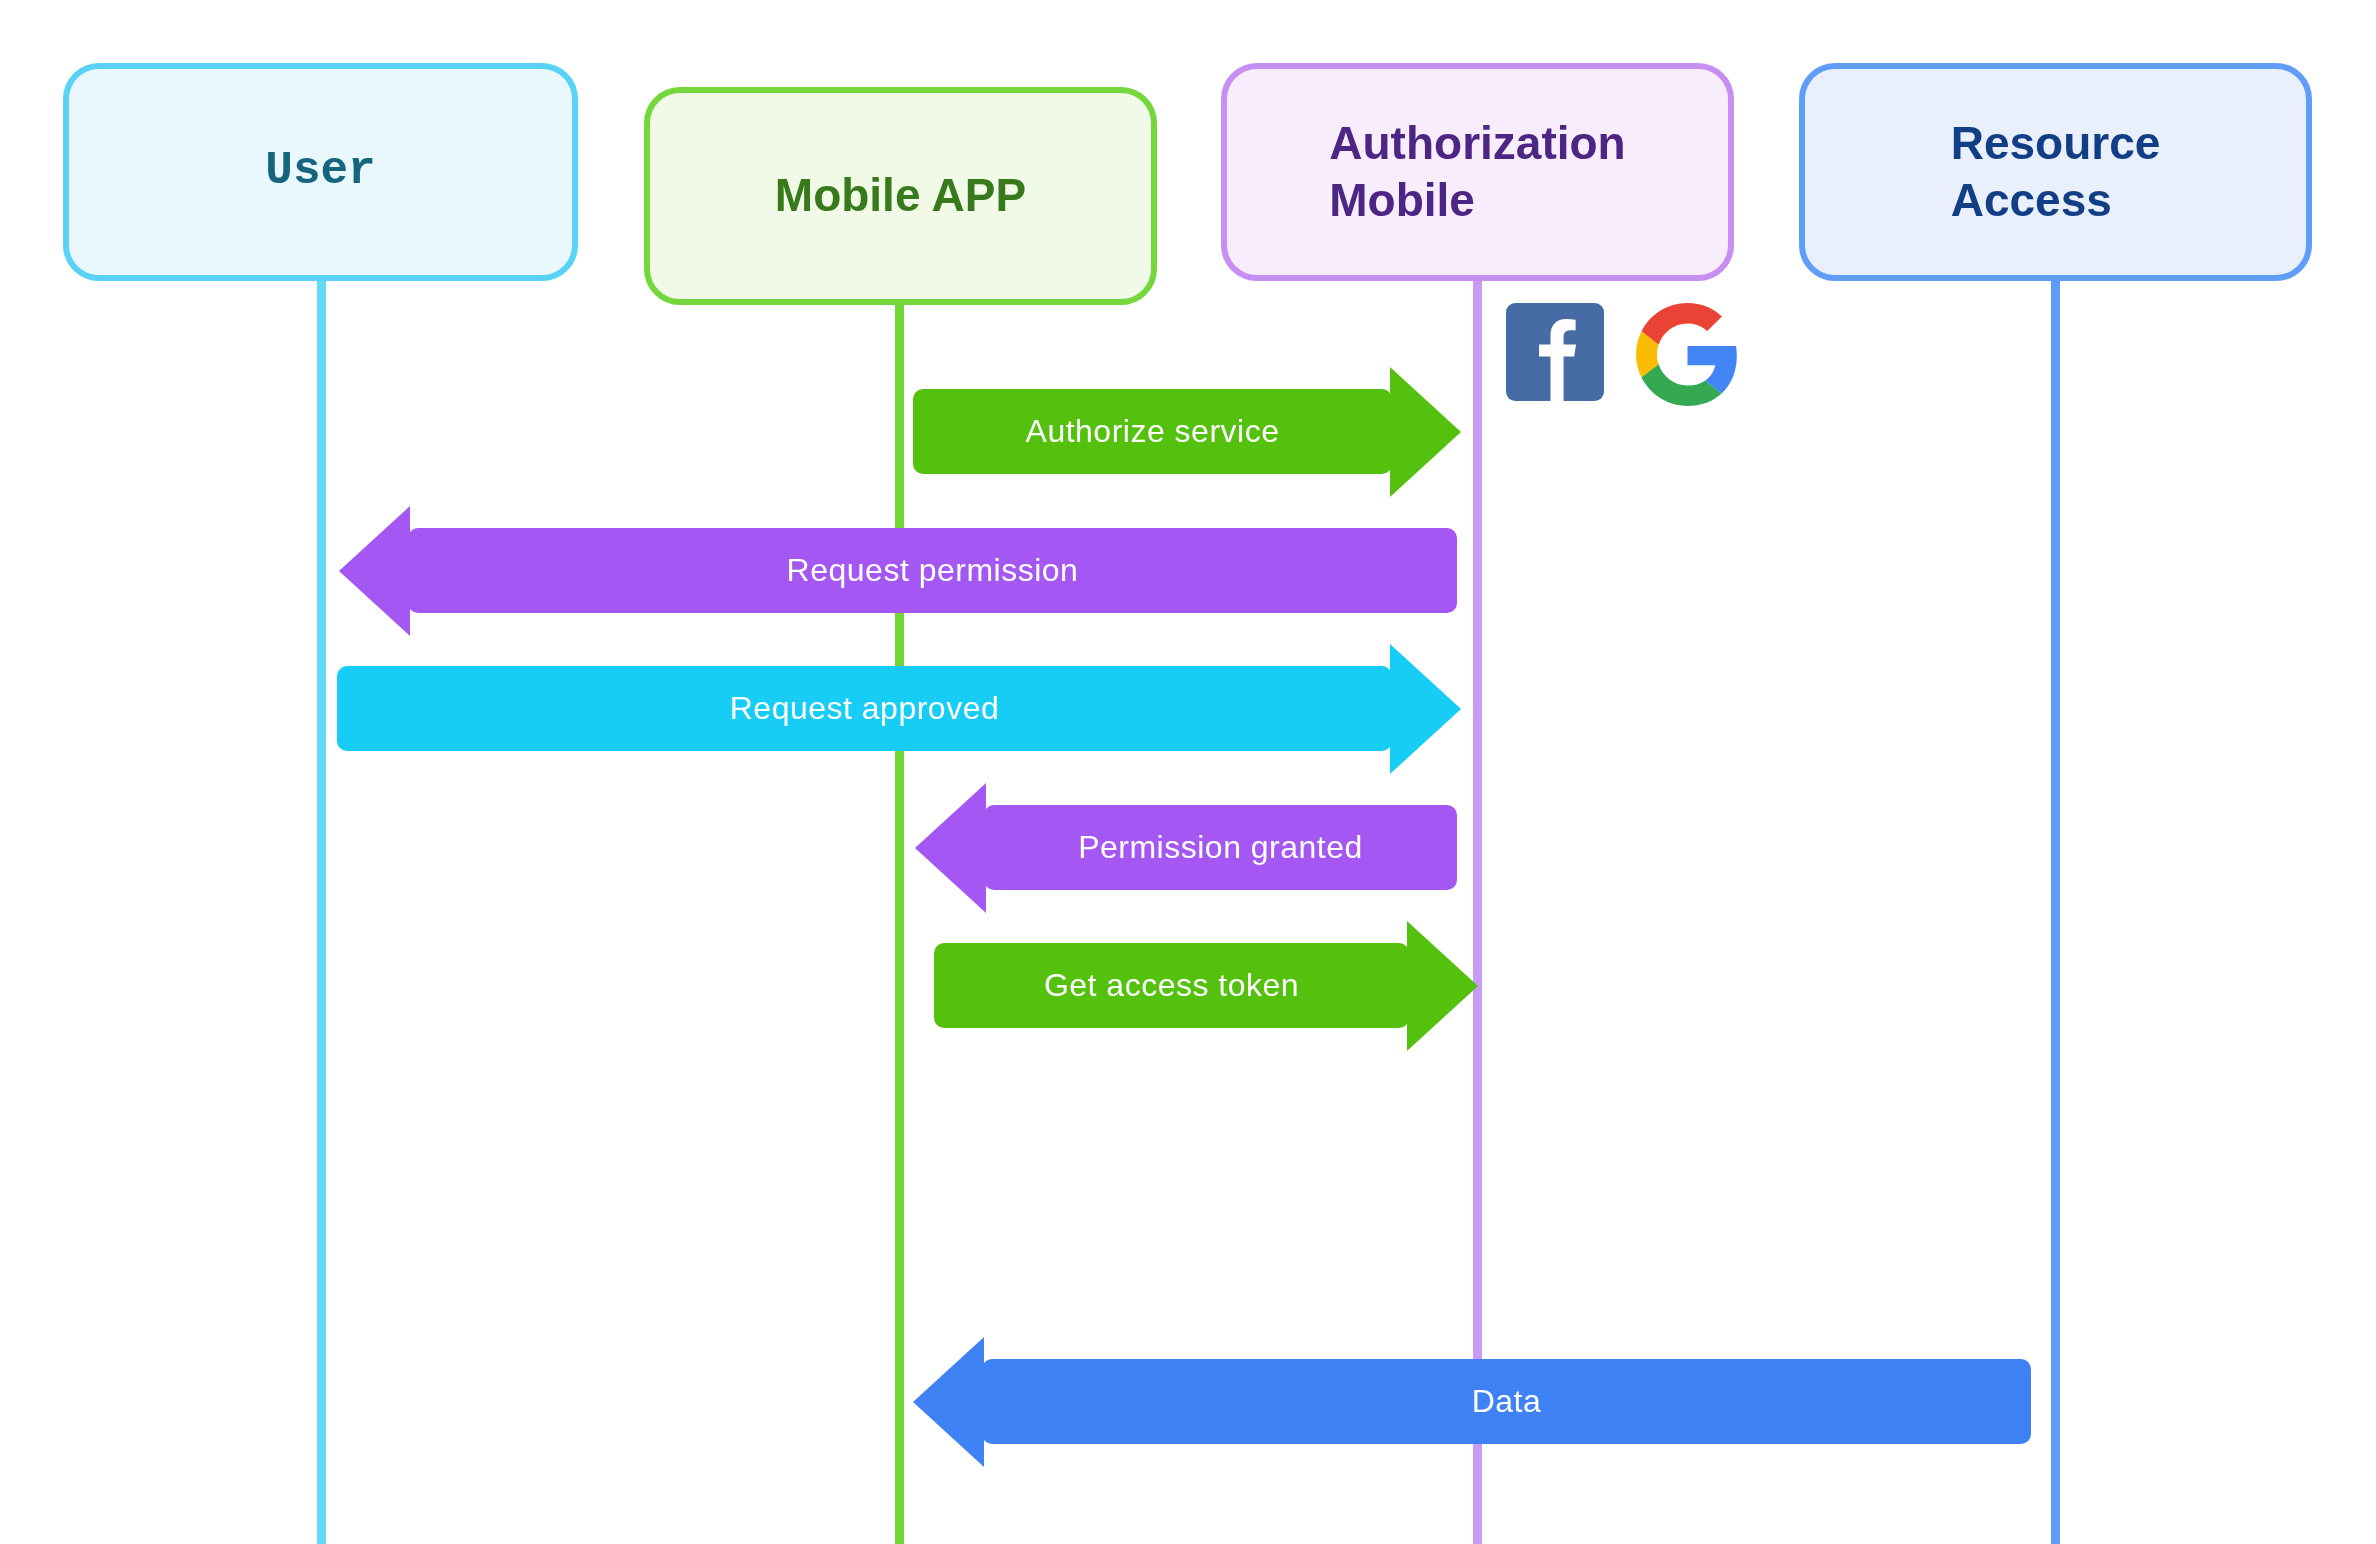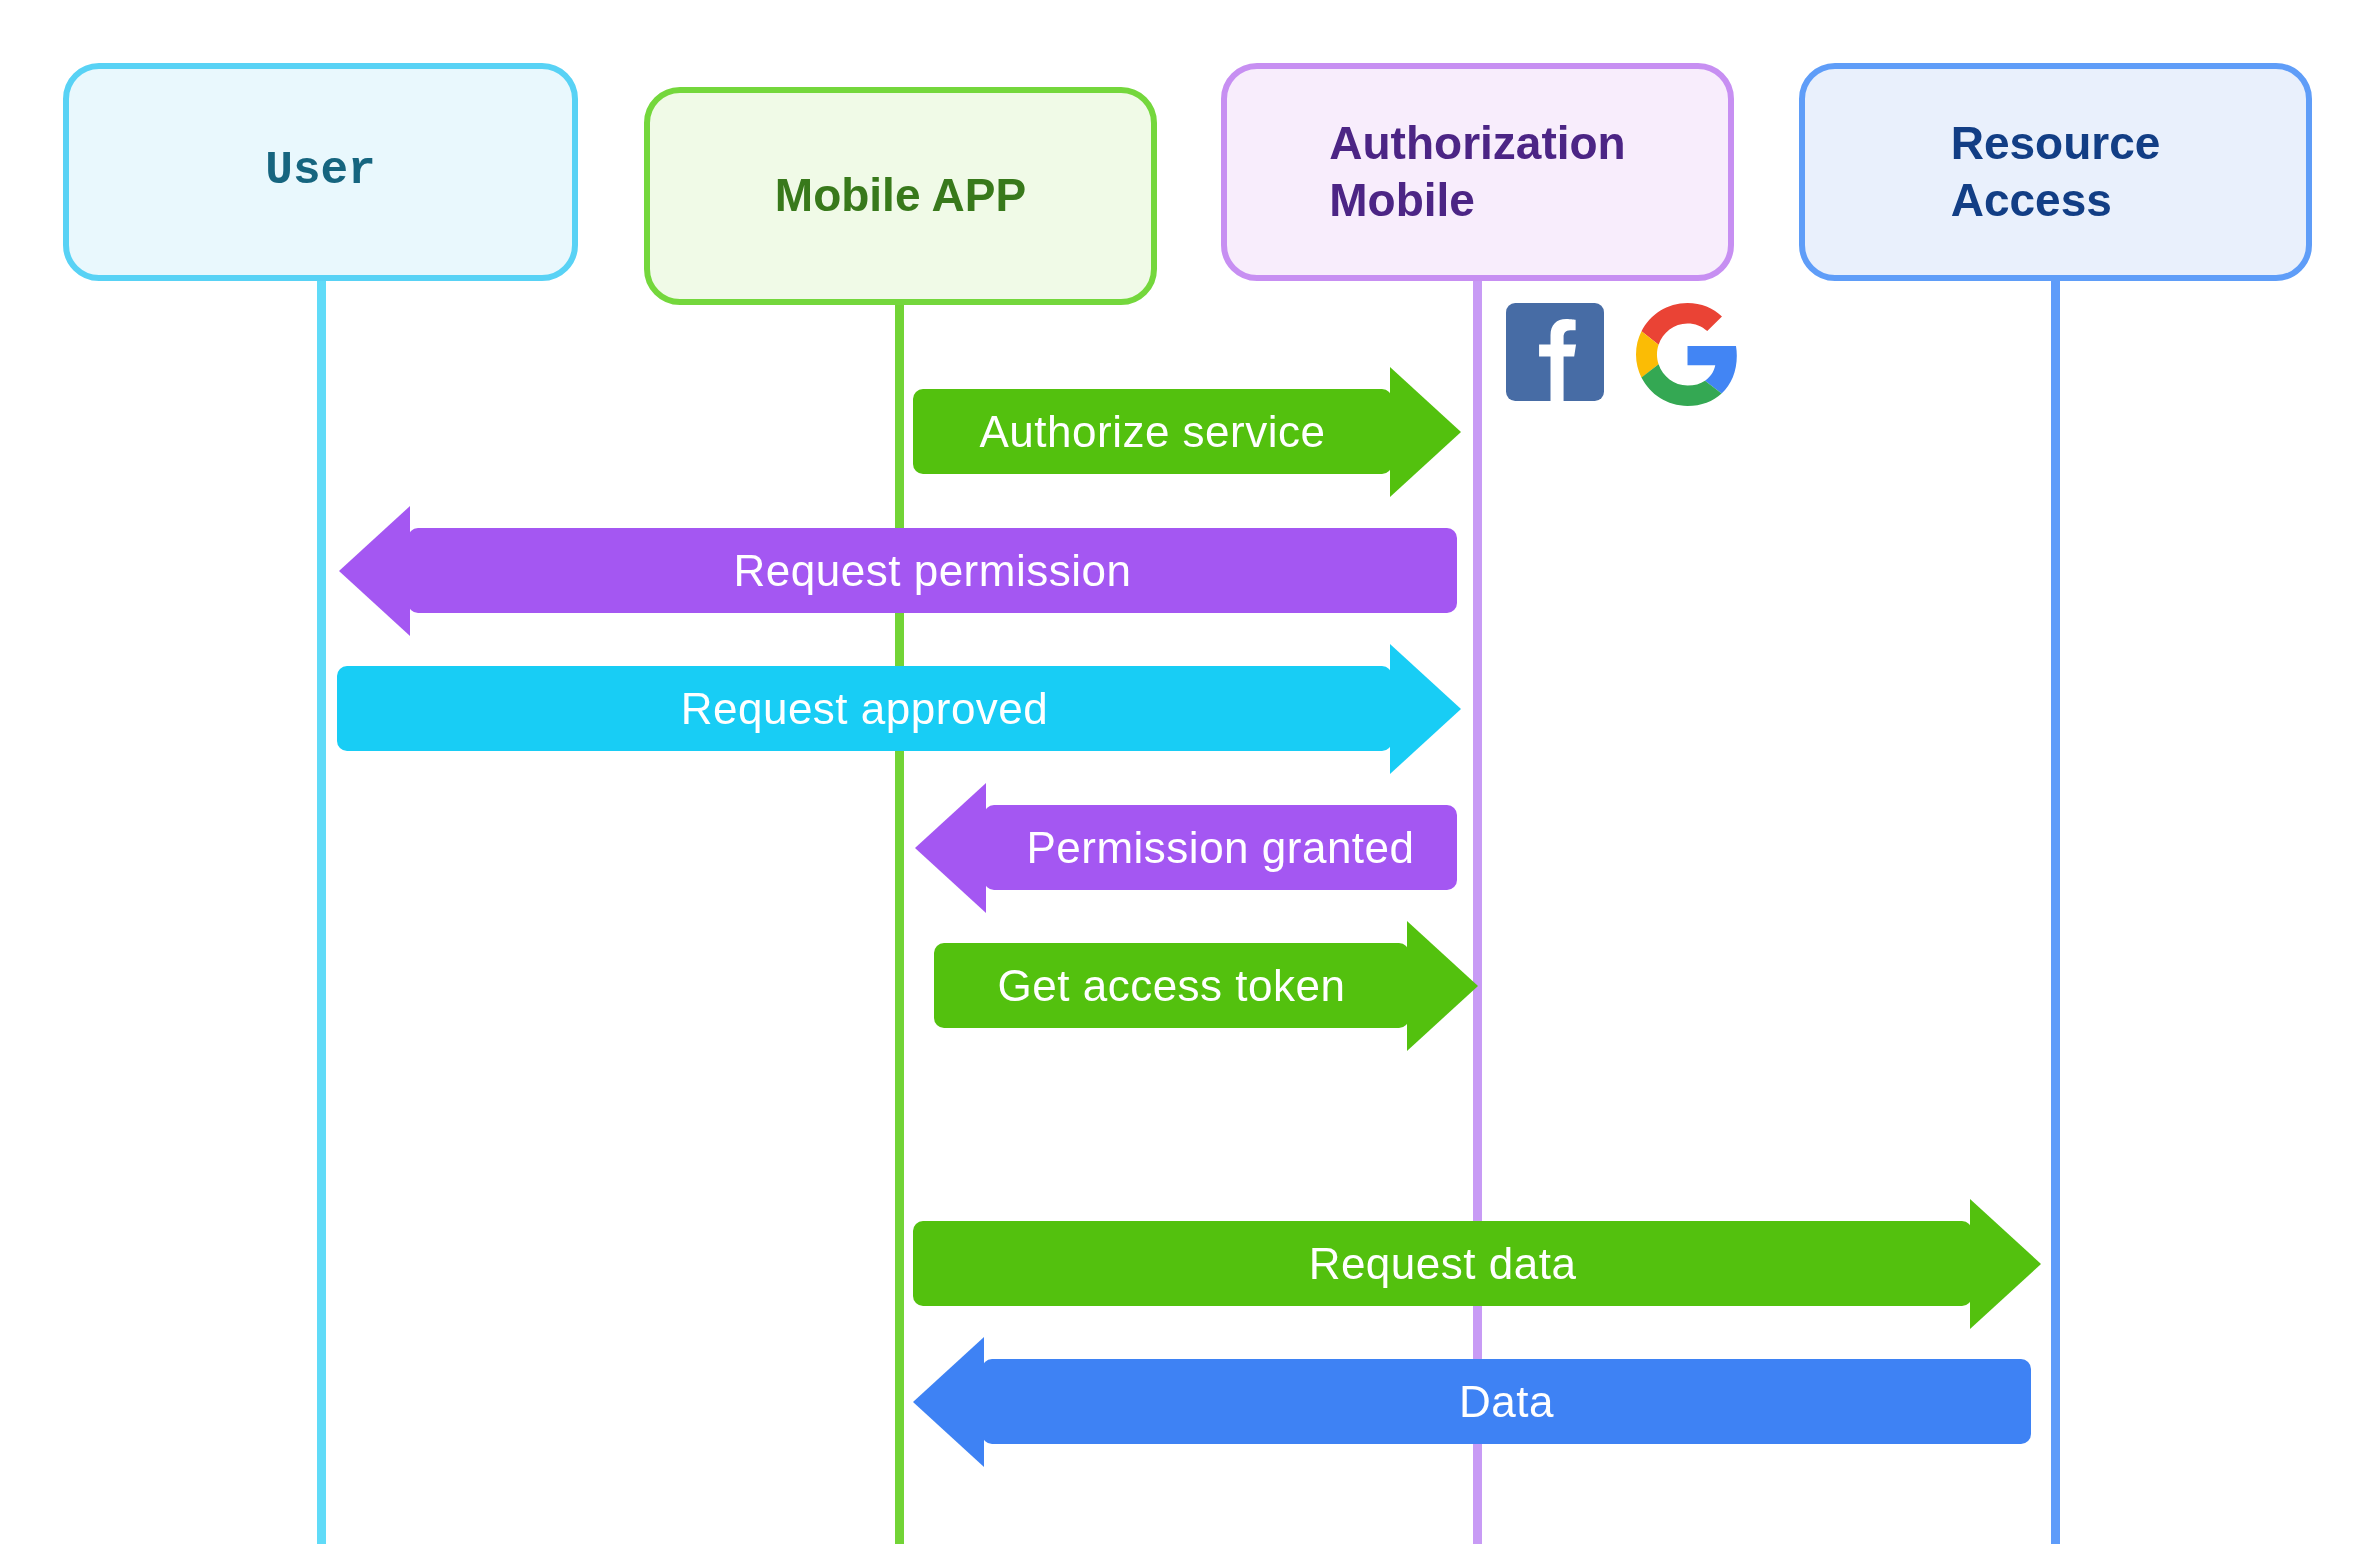--- a/index.html
+++ b/index.html
@@ -55,21 +55,21 @@
   .msg{
     position:absolute;height:85px;z-index:2;
   }
   .msg-body{
     position:absolute;inset:0;
     background:var(--c);
     border-radius:10px;
     display:flex;align-items:center;justify-content:center;
   }
   .msg-label{
-    color:#ffffff;font-size:44px;font-weight:400;letter-spacing:0.5px;
+    color:#ffffff;font-size:32px;font-weight:400;letter-spacing:0.5px;
     white-space:nowrap;
   }
   .msg-head{
     position:absolute;top:50%;transform:translateY(-50%);
     width:0;height:0;
     border-top:65px solid transparent;
     border-bottom:65px solid transparent;
   }
   .dir-right .msg-head{right:-69px;border-left:71px solid var(--c);}
   .dir-left  .msg-head{left:-69px;border-right:71px solid var(--c);}
@@ -159,26 +159,20 @@
   </div>
 
   <div class="msg m5 c-green dir-right">
     <div class="msg-body">
       <span class="msg-label">Get access token</span>
     </div>
     <div class="msg-head"></div>
   </div>
 
 
-  <div class="msg m7 c-green dir-right">
-    <div class="msg-body">
-      <span class="msg-label">Request data</span>
-    </div>
-    <div class="msg-head"></div>
-  </div>
 
   <div class="msg m8 c-blue dir-left">
     <div class="msg-body">
       <span class="msg-label">Data</span>
     </div>
     <div class="msg-head"></div>
   </div>
 
 </div>
 

